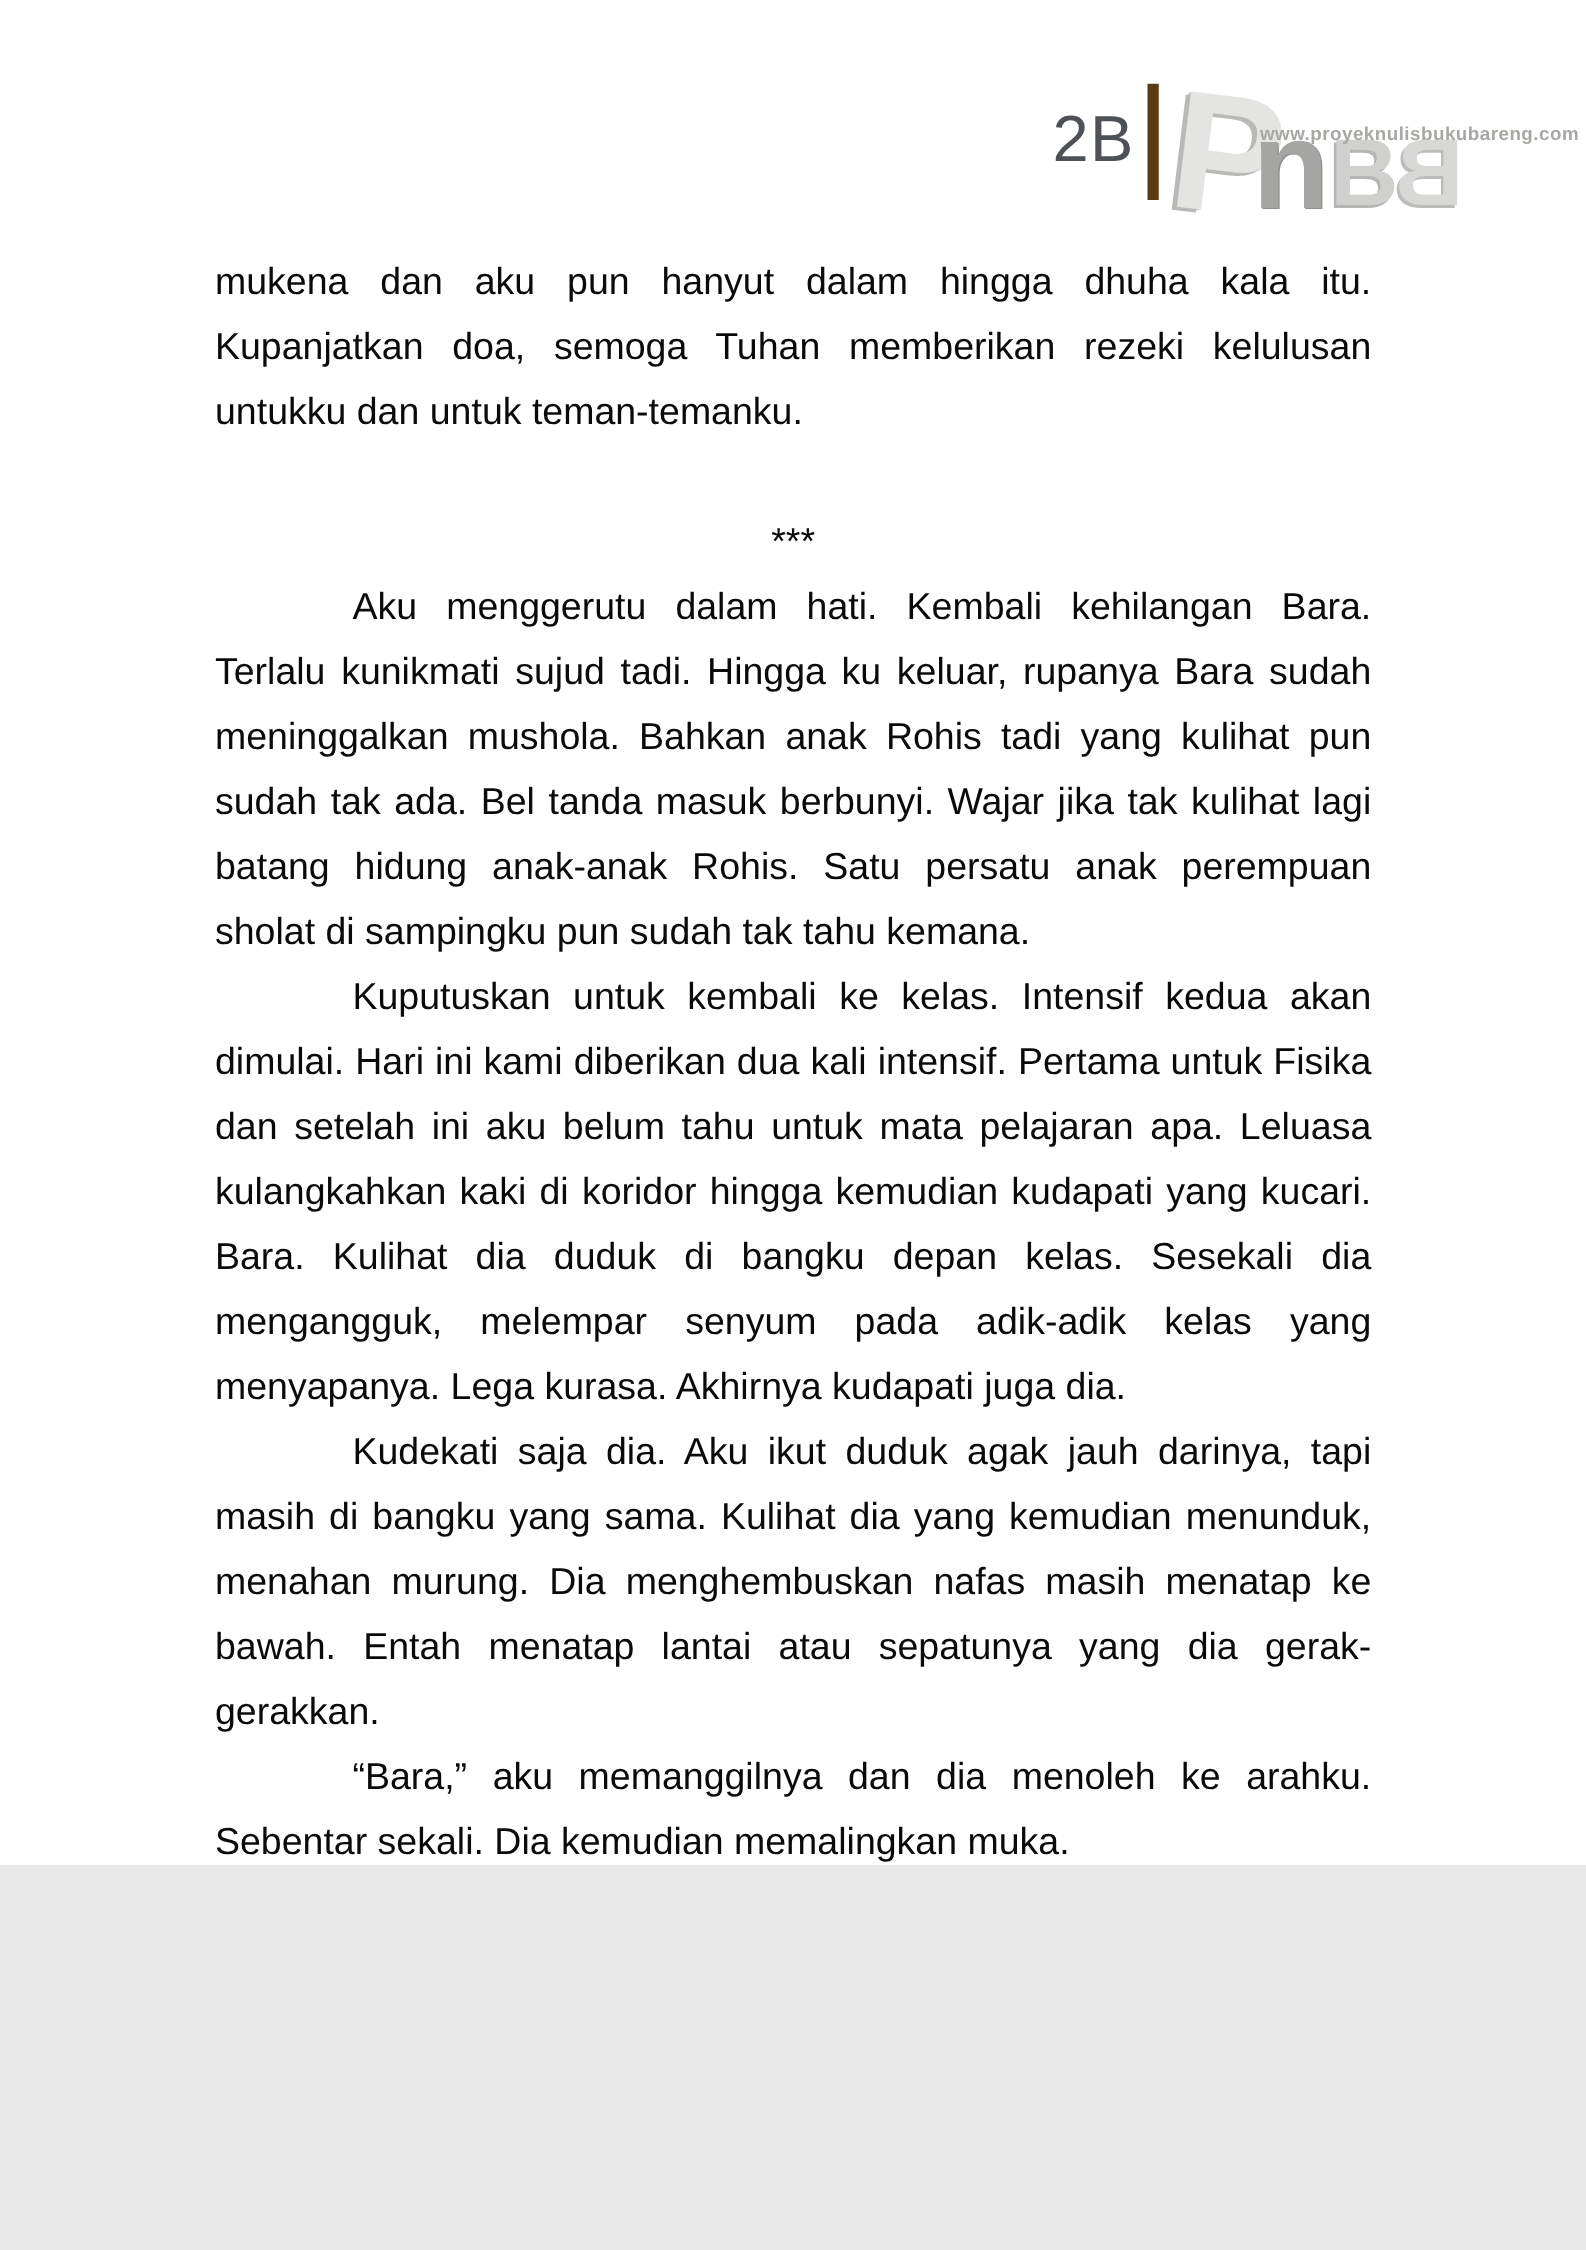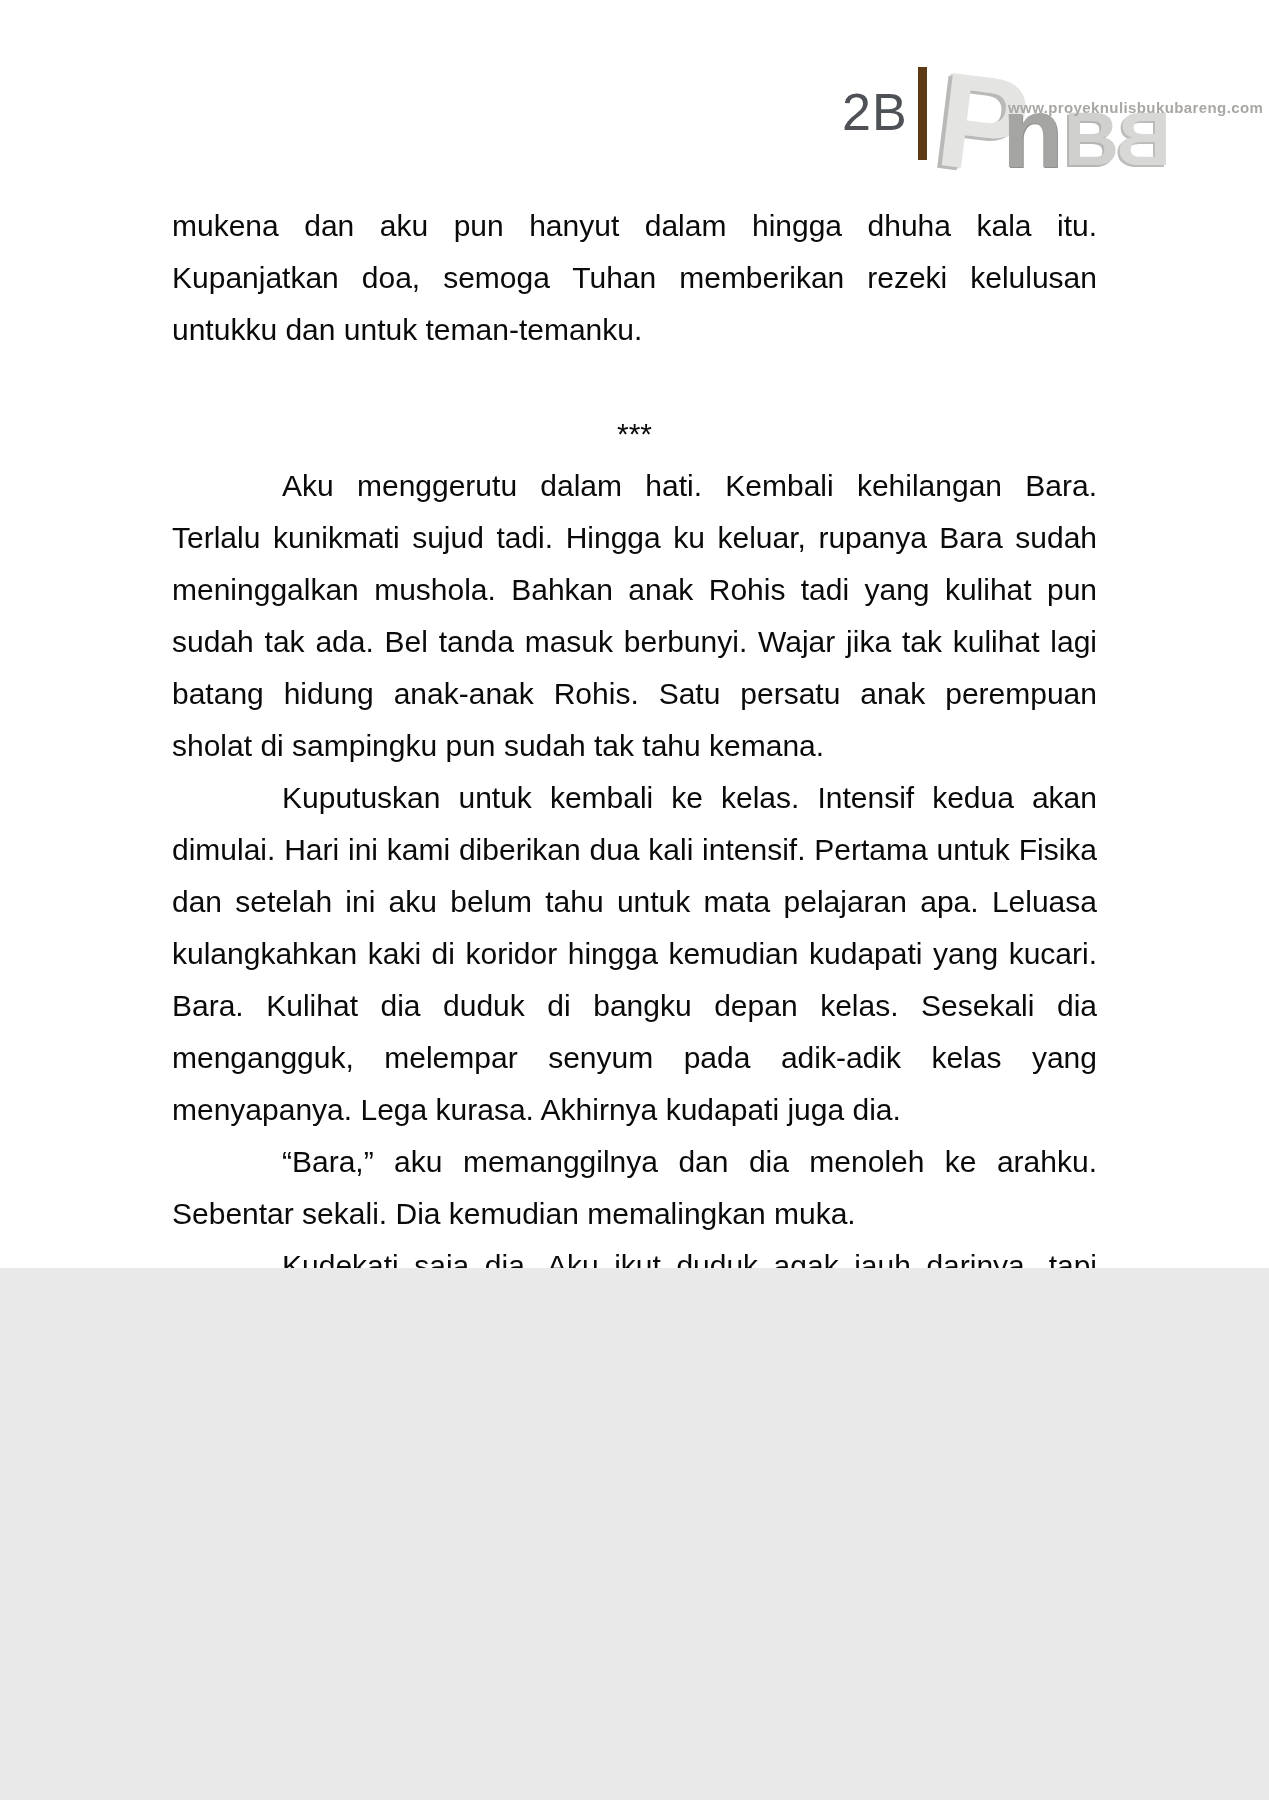--- a/index.html
+++ b/index.html
@@ -1,18 +1,18 @@
 <!DOCTYPE html>
 <html><head>
 <meta charset="utf-8">
 <style>
   html,body { margin:0; padding:0; background:#e9e9e9; }
   .page {
     position:relative;
-    width:1269px; height:1268px;
+    width:1269px; height:1492px;
     margin:0 auto;
     background:#ffffff;
     font-family:"Liberation Sans", sans-serif;
     overflow:hidden;
   }
 
   
   .edition {
     position:absolute; top:84px; left:842px;
     font-size:52px; line-height:1.1;
@@ -87,21 +87,21 @@
     <span class="logo-b1">B</span>
     <span class="logo-b2">B</span>
     <span class="logo-url">www.proyeknulisbukubareng.com</span>
   </div>
 
   <div class="body-text">
     <p class="no-indent">mukena dan aku pun hanyut dalam hingga dhuha kala itu. Kupanjatkan doa, semoga Tuhan memberikan rezeki kelulusan untukku dan untuk teman-temanku.</p>
     <p class="separator">***</p>
     <p>Aku menggerutu dalam hati. Kembali kehilangan Bara. Terlalu kunikmati sujud tadi. Hingga ku keluar, rupanya Bara sudah meninggalkan mushola. Bahkan anak Rohis tadi yang kulihat pun sudah tak ada. Bel tanda masuk berbunyi. Wajar jika tak kulihat lagi batang hidung anak-anak Rohis. Satu persatu anak perempuan sholat di sampingku pun sudah tak tahu kemana.</p>
     <p>Kuputuskan untuk kembali ke kelas. Intensif kedua akan dimulai. Hari ini kami diberikan dua kali intensif. Pertama untuk Fisika dan setelah ini aku belum tahu untuk mata pelajaran apa. Leluasa kulangkahkan kaki di koridor hingga kemudian kudapati yang kucari. Bara. Kulihat dia duduk di bangku depan kelas. Sesekali dia mengangguk, melempar senyum pada adik-adik kelas yang menyapanya. Lega kurasa. Akhirnya kudapati juga dia.</p>
+    <p>Kudekati saja dia. Aku ikut duduk agak jauh darinya, tapi masih di bangku yang sama. Kulihat dia yang kemudian menunduk, menahan murung. Dia menghembuskan nafas masih menatap ke bawah. Entah menatap lantai atau sepatunya yang dia gerak-gerakkan.</p>
     <p>“Bara,” aku memanggilnya dan dia menoleh ke arahku. Sebentar sekali. Dia kemudian memalingkan muka.</p>
-    <p>Kudekati saja dia. Aku ikut duduk agak jauh darinya, tapi masih di bangku yang sama. Kulihat dia yang kemudian menunduk, menahan murung. Dia menghembuskan nafas masih menatap ke bawah. Entah menatap lantai atau sepatunya yang dia gerak-gerakkan.</p>
   </div>
 
   <div class="footer-authors">Maulida Azizah &amp; Ummu Rahayu</div>
   <div class="footer-bar"></div>
   <div class="footer-page">111</div>
 
 </div>
 
 </body></html>

